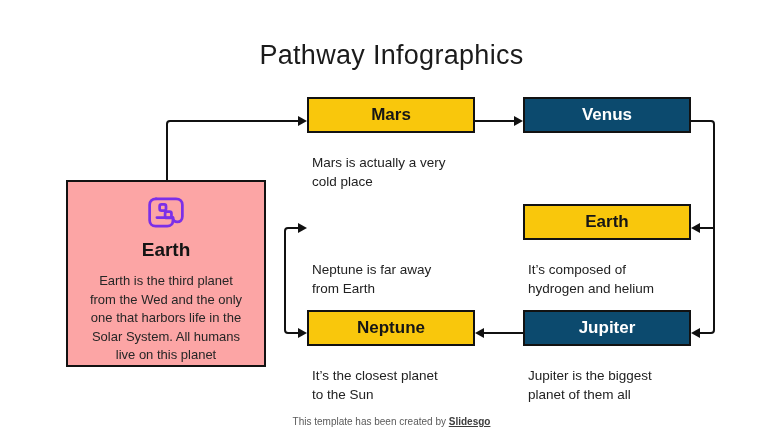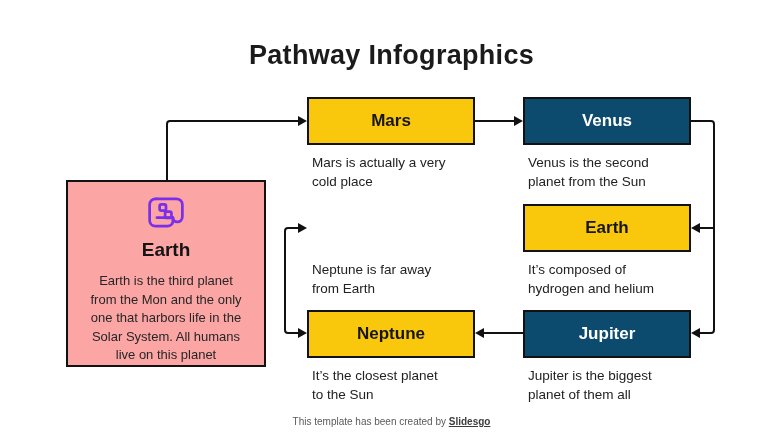--- a/index.html
+++ b/index.html
@@ -1,20 +1,20 @@
 <!DOCTYPE html>
 <html><head>
 <meta charset="utf-8">
 <style>
   html,body{margin:0;padding:0;background:#ffffff;font-family:"Liberation Sans",sans-serif;}
   .slide{position:relative;width:783px;height:440px;background:#ffffff;overflow:hidden;}
   .title{position:absolute;top:40px;left:0;width:100%;margin:0;text-align:center;
-         font-size:27px;font-weight:bold;color:#1b1b1b;letter-spacing:.3px;}
+         font-size:27px;font-weight:normal;color:#1b1b1b;letter-spacing:.3px;}
   .connectors{position:absolute;left:0;top:0;pointer-events:none;}
-  .card{position:absolute;width:168px;height:48px;border:2px solid #121212;box-sizing:border-box;
+  .card{position:absolute;width:168px;height:36px;border:2px solid #121212;box-sizing:border-box;
         display:flex;align-items:center;justify-content:center;font-weight:bold;font-size:17px;}
   .card.yellow{background:#F9C70C;color:#161616;}
   .card.purple{background:#0c4a6e;color:#ffffff;}
   .caption{position:absolute;width:172px;font-size:13.5px;line-height:19px;color:#222222;white-space:pre-line;}
   .earth-card{position:absolute;left:66px;top:180px;width:200px;height:187px;background:#fca5a5;
               border:2px solid #121212;box-sizing:border-box;text-align:center;}
   .earth-icon{display:block;margin:13px auto 0;}
   .earth-title{font-size:19px;font-weight:bold;color:#141414;margin:9px 0 11px;}
   .earth-desc{font-size:13px;line-height:18.5px;color:#262626;white-space:pre-line;padding:0 6px;}
   .footer{position:absolute;left:0;bottom:13px;width:100%;text-align:center;font-size:10px;color:#5a5a5a;}
@@ -56,41 +56,39 @@
   </div>
   <div class="card yellow" style="left:307px;top:310px">
     <span>Neptune</span>
   </div>
   <div class="card purple" style="left:523px;top:310px">
     <span>Jupiter</span>
   </div>
 
   <div class="caption" style="left:312px;top:153px">Mars is actually a very
 cold place</div>
-  <div class="caption" style="left:528px;top:153px">Venus is the second
-planet from the Sun</div>
   <div class="caption" style="left:528px;top:260px">It’s composed of
 hydrogen and helium</div>
   <div class="caption" style="left:312px;top:260px">Neptune is far away
 from Earth</div>
   <div class="caption" style="left:312px;top:366px">It’s the closest planet
 to the Sun</div>
   <div class="caption" style="left:528px;top:366px">Jupiter is the biggest
 planet of them all</div>
 
   <div class="earth-card">
     <svg class="earth-icon" width="40" height="35" viewBox="0 0 44 38" fill="none" stroke="#7B2FE8" stroke-width="3" stroke-linecap="round" stroke-linejoin="round">
       <path d="M11 4 H33 C37.4 4 40 6.8 40 10.6 V23.4 C40 27 37.6 29.4 34.4 29.4 C31.4 29.4 29.6 27.4 29.6 24.6"></path>
       <path d="M11 4 C6.6 4 4 6.8 4 10.6 V27.4 C4 31.5 6.8 34 10.6 34 H23.4 C27.2 34 29.6 31.6 29.6 28 V24.6 H12"></path>
       <rect x="15" y="10" width="7" height="7" rx="2"></rect>
       <rect x="21" y="18" width="7" height="7" rx="2"></rect>
     </svg>
     <div class="earth-title">Earth</div>
     <div class="earth-desc">Earth is the third planet
-from the Mon and the only
+from the Wed and the only
 one that harbors life in the
 Solar System. All humans
 live on this planet</div>
   </div>
 
   <div class="footer">
     <span>This template has been created by </span><a class="brand">Slidesgo</a>
   </div>
 
 </div>

